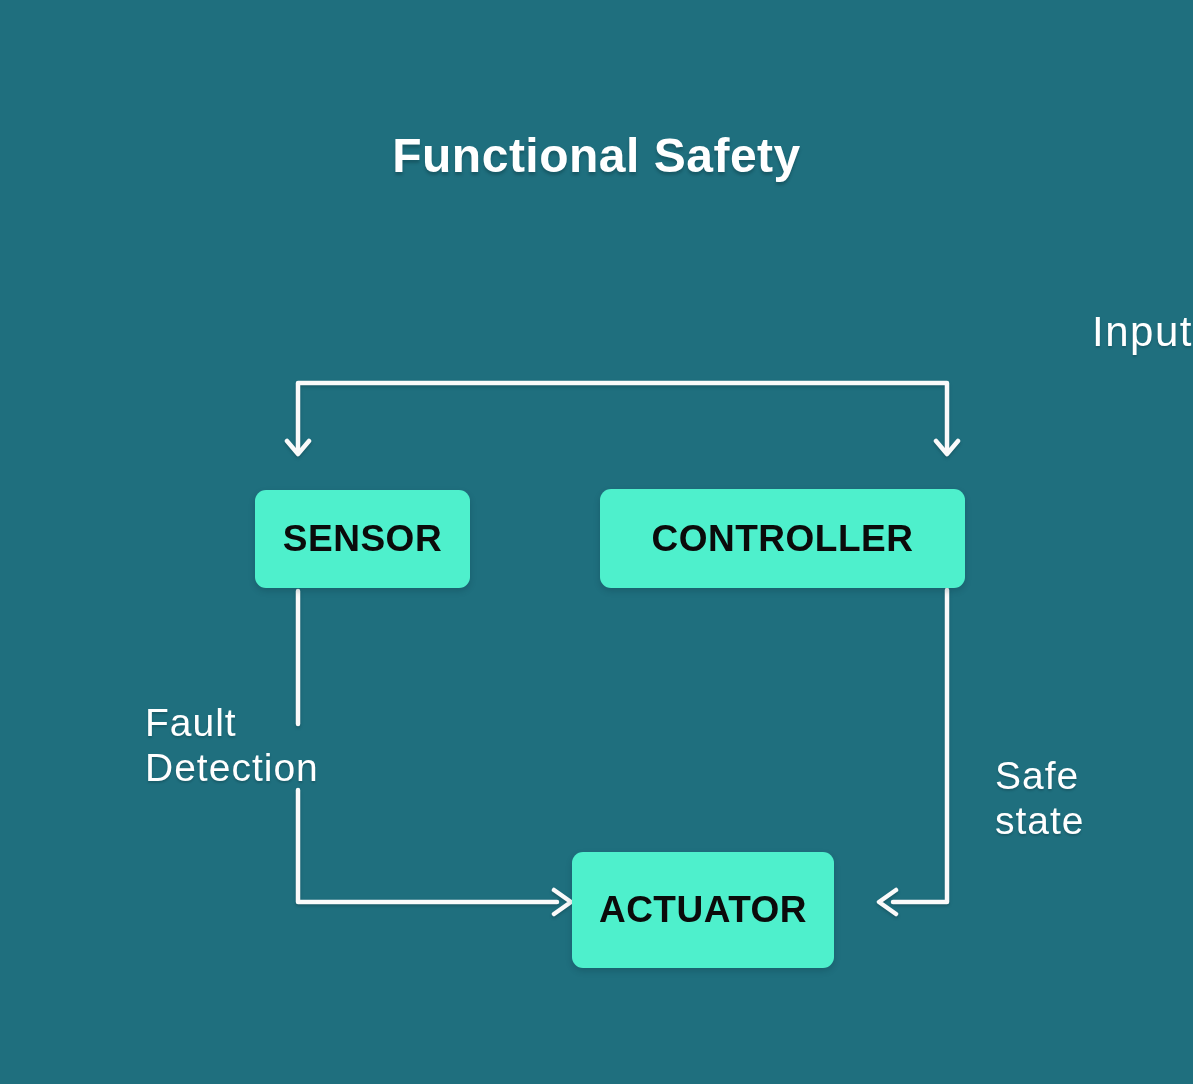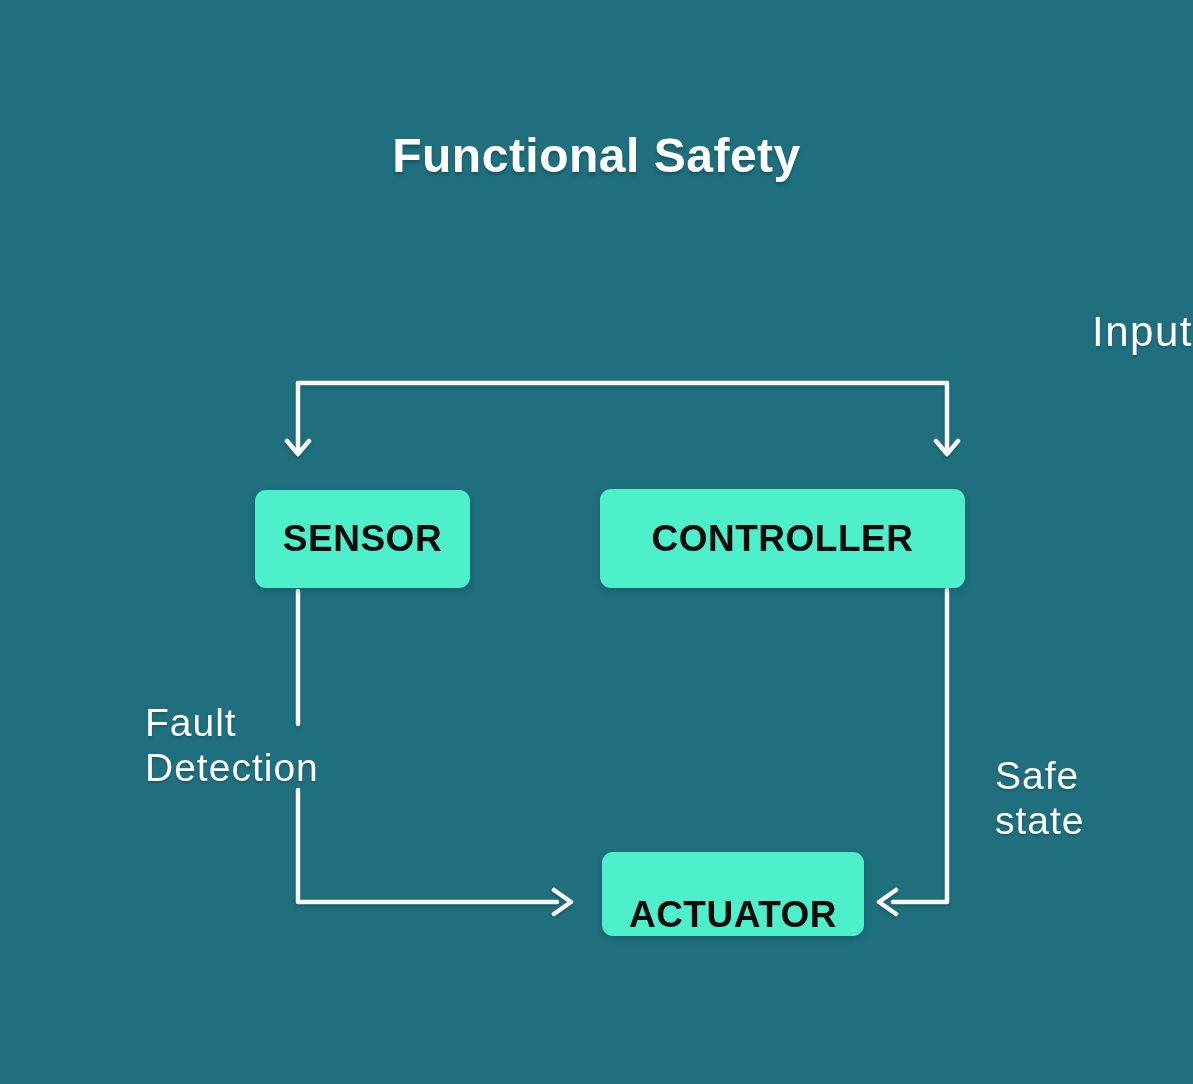--- a/index.html
+++ b/index.html
@@ -62,21 +62,21 @@
     align-items: center;
     justify-content: center;
     color: var(--color-node_text);
     font-size: 37px;
     font-weight: 700;
     letter-spacing: 0.5px;
     box-shadow: 0 3px 6px rgba(8, 40, 48, 0.22);
   }
   .node-sensor     { left: 255px; top: 490px; width: 215px; height: 98px; }
   .node-controller { left: 600px; top: 489px; width: 365px; height: 99px; }
-  .node-actuator   { left: 602px; top: 852px; width: 262px; height: 84px; align-items: flex-end; }
+  .node-actuator   { left: 572px; top: 852px; width: 262px; height: 116px; }
   .edge-label {
     position: absolute;
     color: var(--color-label_text);
     font-size: 39px;
     font-weight: 300;
     line-height: 45px;
     letter-spacing: 1px;
     text-shadow: 0 2px 2px rgba(8, 40, 48, 0.25);
   }
   .label-fault-detection { left: 145px; top: 700px; width: 215px; }

